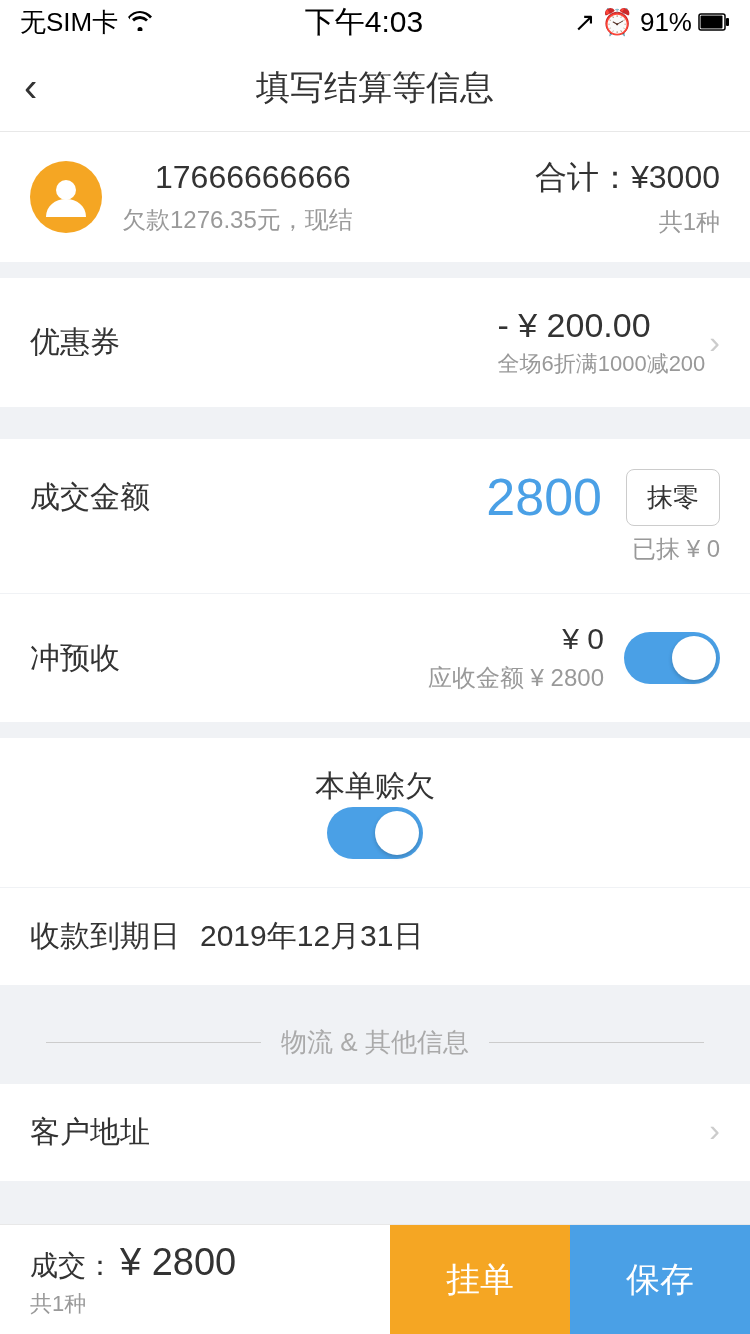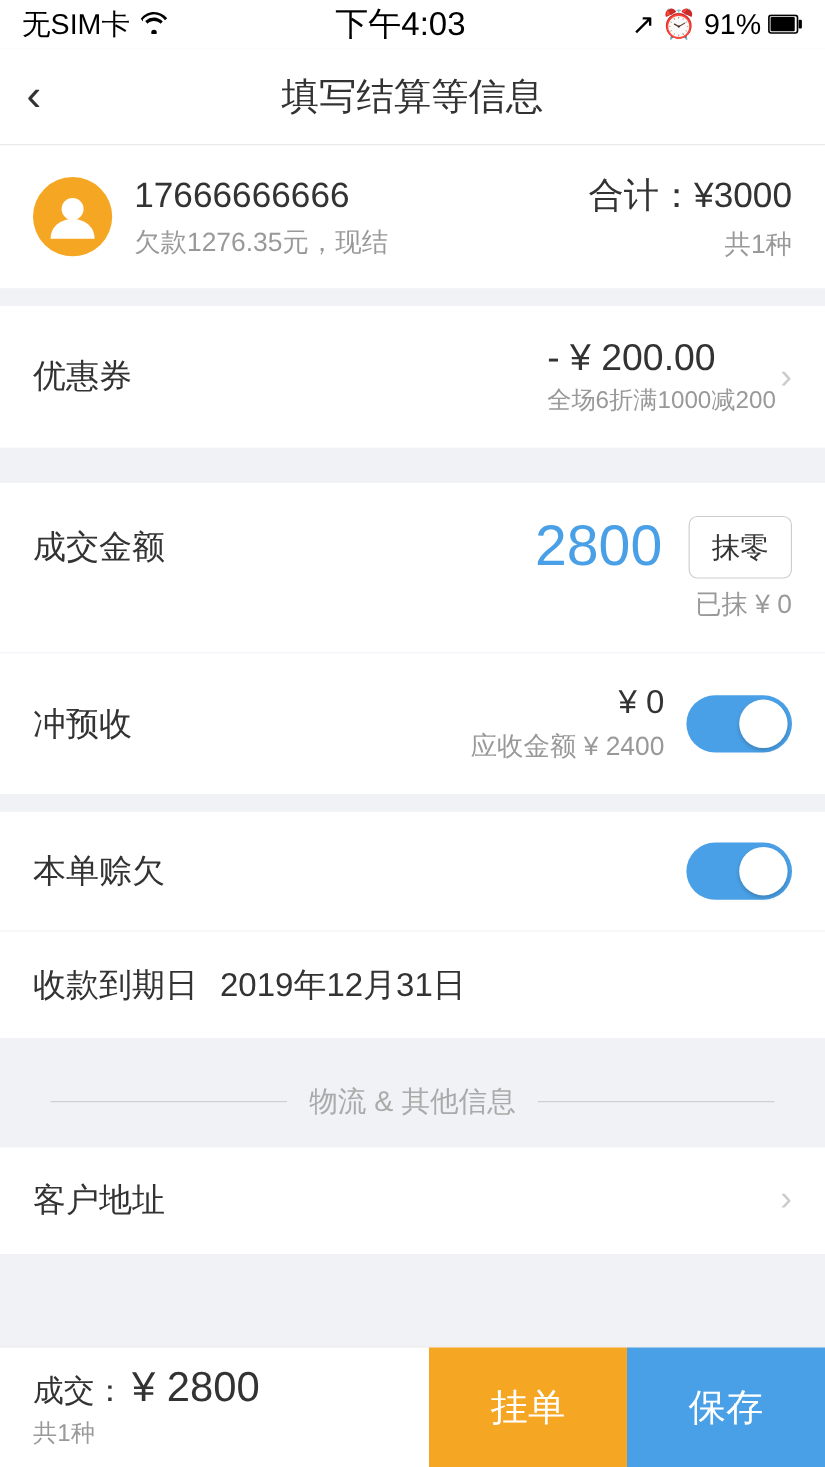--- a/index.html
+++ b/index.html
@@ -78,21 +78,21 @@
       align-items: center;
       justify-content: center;
       flex-shrink: 0;
     }
     .avatar-icon {
       width: 50px;
       height: 50px;
       fill: #fff;
     }
     .customer-info { display: flex; flex-direction: column; gap: 8px; }
-    .customer-phone { font-size: 32px; font-weight: 500; color: #333; }
+    .customer-phone { font-size: 32px; font-weight: 500; color: #333; margin-left: 33px; }
     .customer-debt { font-size: 24px; color: #999; }
     .customer-right { text-align: right; }
     .total-amount { font-size: 32px; color: #333; }
     .total-count { font-size: 24px; color: #999; margin-top: 6px; }
 
     
     .coupon-section {
       background: #fff;
       padding: 28px 30px;
       display: flex;
@@ -173,20 +173,21 @@
     }
 
     
     .debt-section {
       background: #fff;
       padding: 28px 30px;
       display: flex;
       align-items: center;
       justify-content: space-between;
       margin-bottom: 0;
+      flex-direction: column;
     }
     .debt-label { font-size: 30px; color: #333; }
 
     
     .duedate-section {
       background: #fff;
       padding: 28px 30px;
       display: flex;
       align-items: center;
       gap: 20px;
@@ -355,21 +356,21 @@
       </div>
     </div>
     <div class="amount-sub">已抹  ¥ 0</div>
   </div>
 
   <div class="precharge-section">
     <span class="precharge-label">冲预收</span>
     <div class="precharge-right">
       <div class="precharge-amount-info">
         <div class="precharge-value">¥ 0</div>
-        <div class="precharge-receivable">应收金额 ¥ 2400</div>
+        <div class="precharge-receivable">应收金额 ¥ 2800</div>
       </div>
       <div class="toggle">
         <div class="toggle-knob"></div>
       </div>
     </div>
   </div>
 
   <div class="section-bg"></div>
 
   <div class="debt-section">

